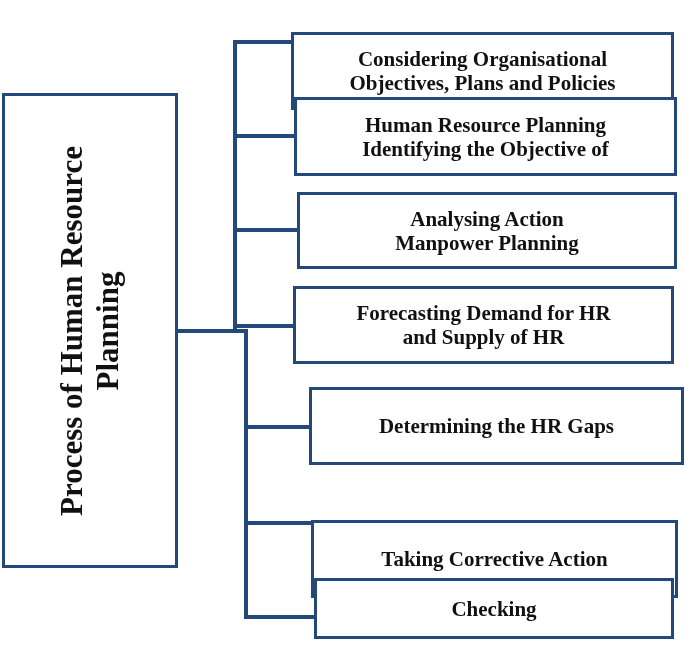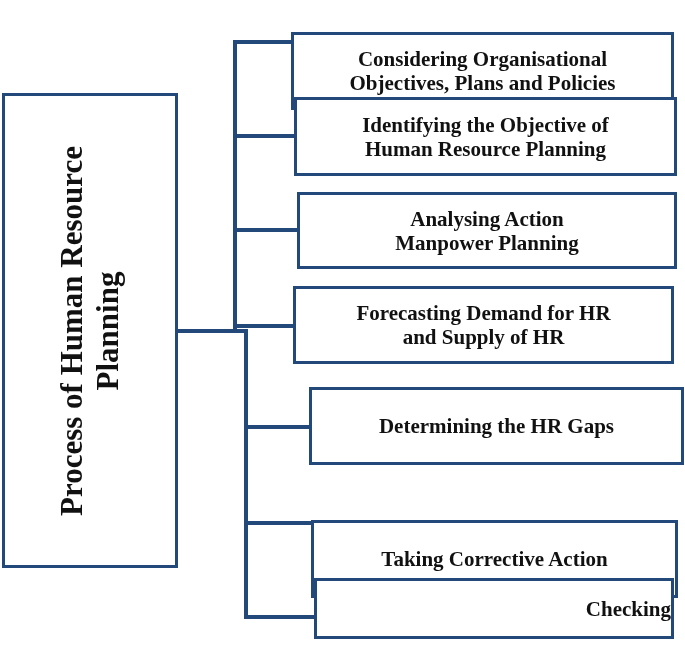--- a/index.html
+++ b/index.html
@@ -35,37 +35,37 @@
 </div>
 
 <div class="box" style="left:291px; top:3px; width:383px; height:78px;margin-top:29px;">
   <div>
       <div>Considering Organisational</div>
   <div>Objectives, Plans and Policies</div>
     </div>
 </div>
 <div class="box" style="left:294px; top:97px; width:383px; height:79px;">
   <div>
-      <div>Identifying the Objective of</div>
-  <div>Human Resource Planning</div>
+      <div>Human Resource Planning</div>
+  <div>Identifying the Objective of</div>
     </div>
 </div>
 <div class="box" style="left:297px; top:192px; width:380px; height:77px;">
   <div>
       <div>Analysing Action</div>
   <div>Manpower Planning</div>
     </div>
 </div>
 <div class="box" style="left:293px; top:286px; width:381px; height:78px;">
   <div>
       <div>Forecasting Demand for HR</div>
   <div>and Supply of HR</div>
     </div>
 </div>
 <div class="box" style="left:309px; top:387px; width:375px; height:78px;">
   <div>Determining the HR Gaps</div>
 </div>
 <div class="box" style="left:311px; top:484px; width:367px; height:78px;margin-top:36px;">
   <div>Taking Corrective Action</div>
 </div>
-<div class="box" style="left:314px; top:578px; width:360px; height:61px;justify-content:flex-end;">
+<div class="box" style="left:314px; top:578px; width:360px; height:61px;">
   <div>Checking</div>
 </div>
 
 </body></html>

